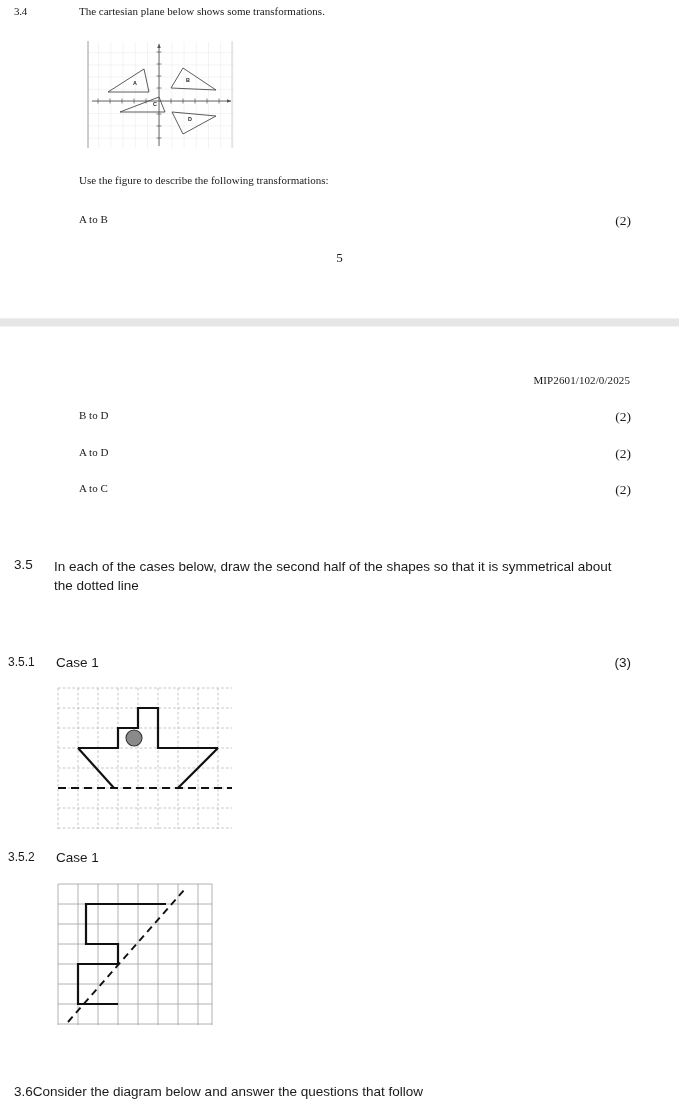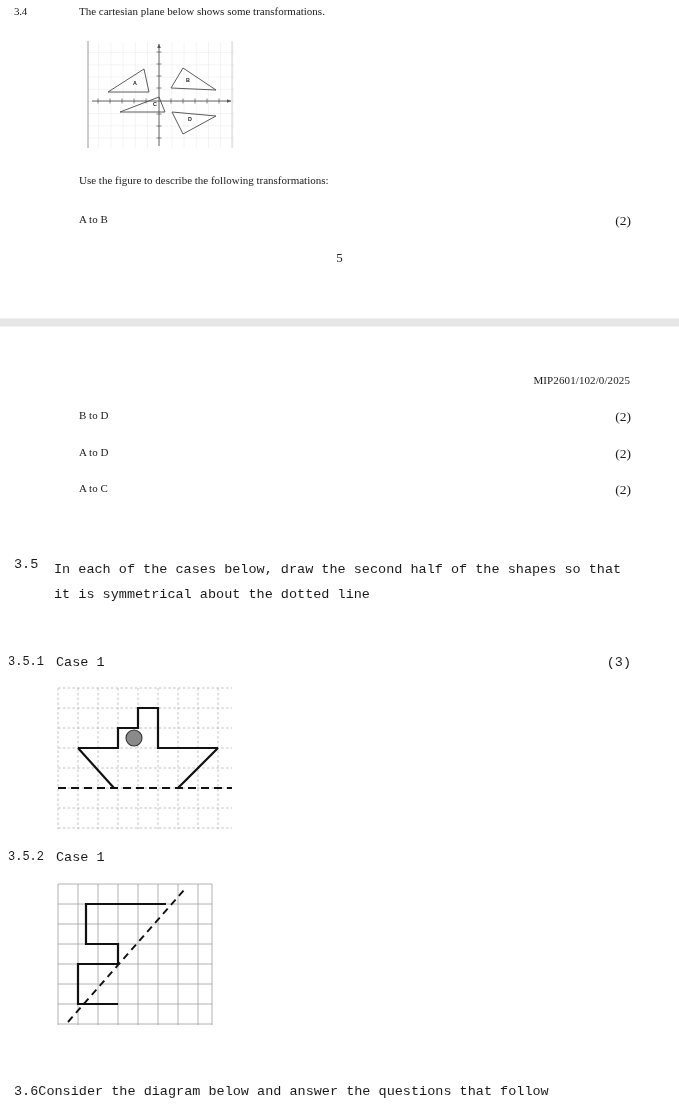--- a/index.html
+++ b/index.html
@@ -12,21 +12,21 @@
     height: 1109px;
     position: relative;
     font-family: "Liberation Serif", serif;
     color: #1a1a1a;
     overflow: hidden;
   }
   .abs { position: absolute; }
 
   
   .serif { font-family: "Liberation Serif", serif; }
-  .sans  { font-family: Liberation Mono, monospace; }
+  .sans  { font-family: Liberation Sans, sans-serif; }
 
   .q-num-34 {
     left: 14px;
     font-size: 11px;
     letter-spacing: -0.2px;
   }
   .q-text-34 {
     left: 79px;
     font-size: 11px;
   }
@@ -49,21 +49,21 @@
   .page-sep {
     left: 0;
     width: 679px;
     background: #e6e6e6;
     border-top: 1px solid #efefef;
     border-bottom: 1px solid #f2f2f2;
   }
 
   
   .q-num-35 { left: 14px; font-size: 13.5px; }
-  .q-body-35 { left: 54px; width: 580px; font-size: 13.5px; line-height: 25px; }
+  .q-body-35 { left: 54px; width: 580px; font-size: 13.5px; line-height: 19px; }
   .q-sub-35 { left: 8px; font-size: 12px; }
   .q-sub-label { left: 56px; font-size: 13.5px; text-align: right; }
   .q-36 { left: 14px; font-size: 13.5px; text-align: right; }
 
   
   svg { display: block; }
   .fig { position: absolute; }
 </style>
 </head>
 <body>

